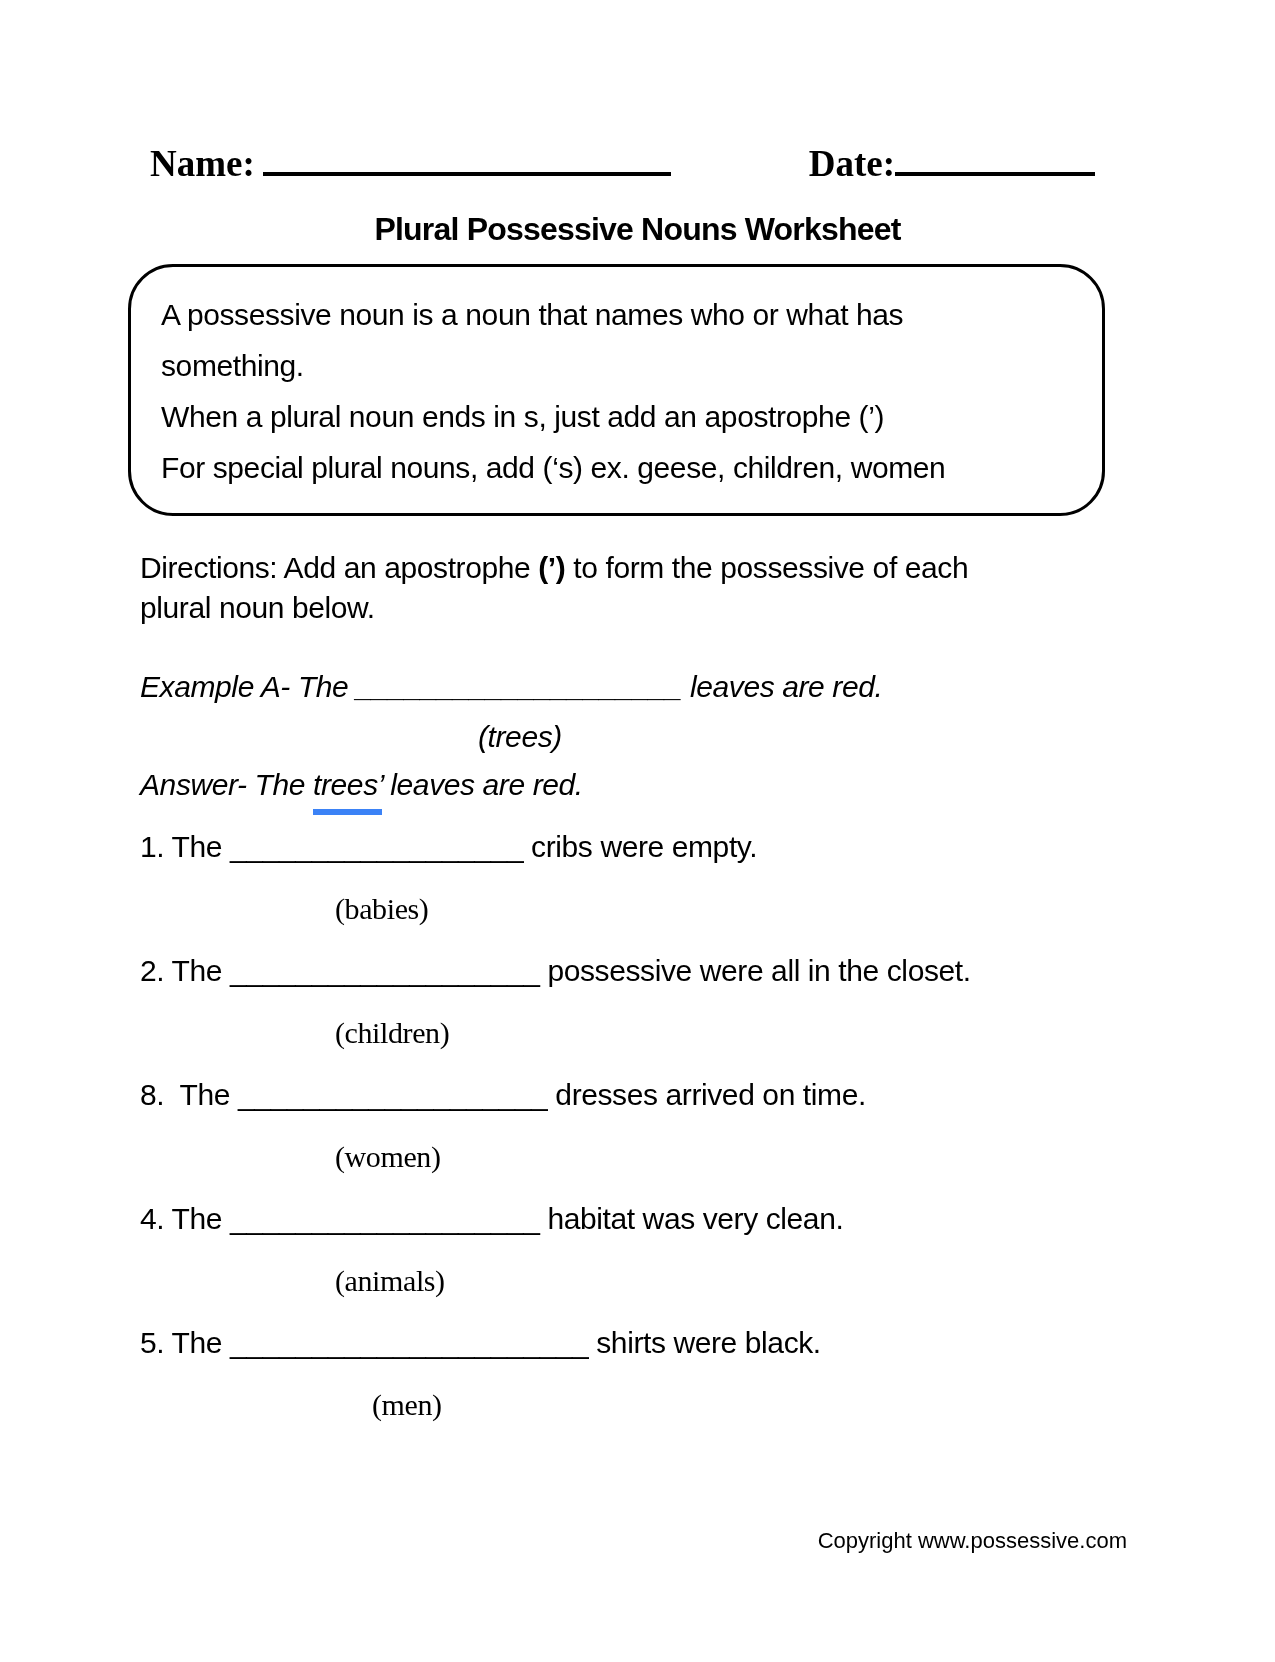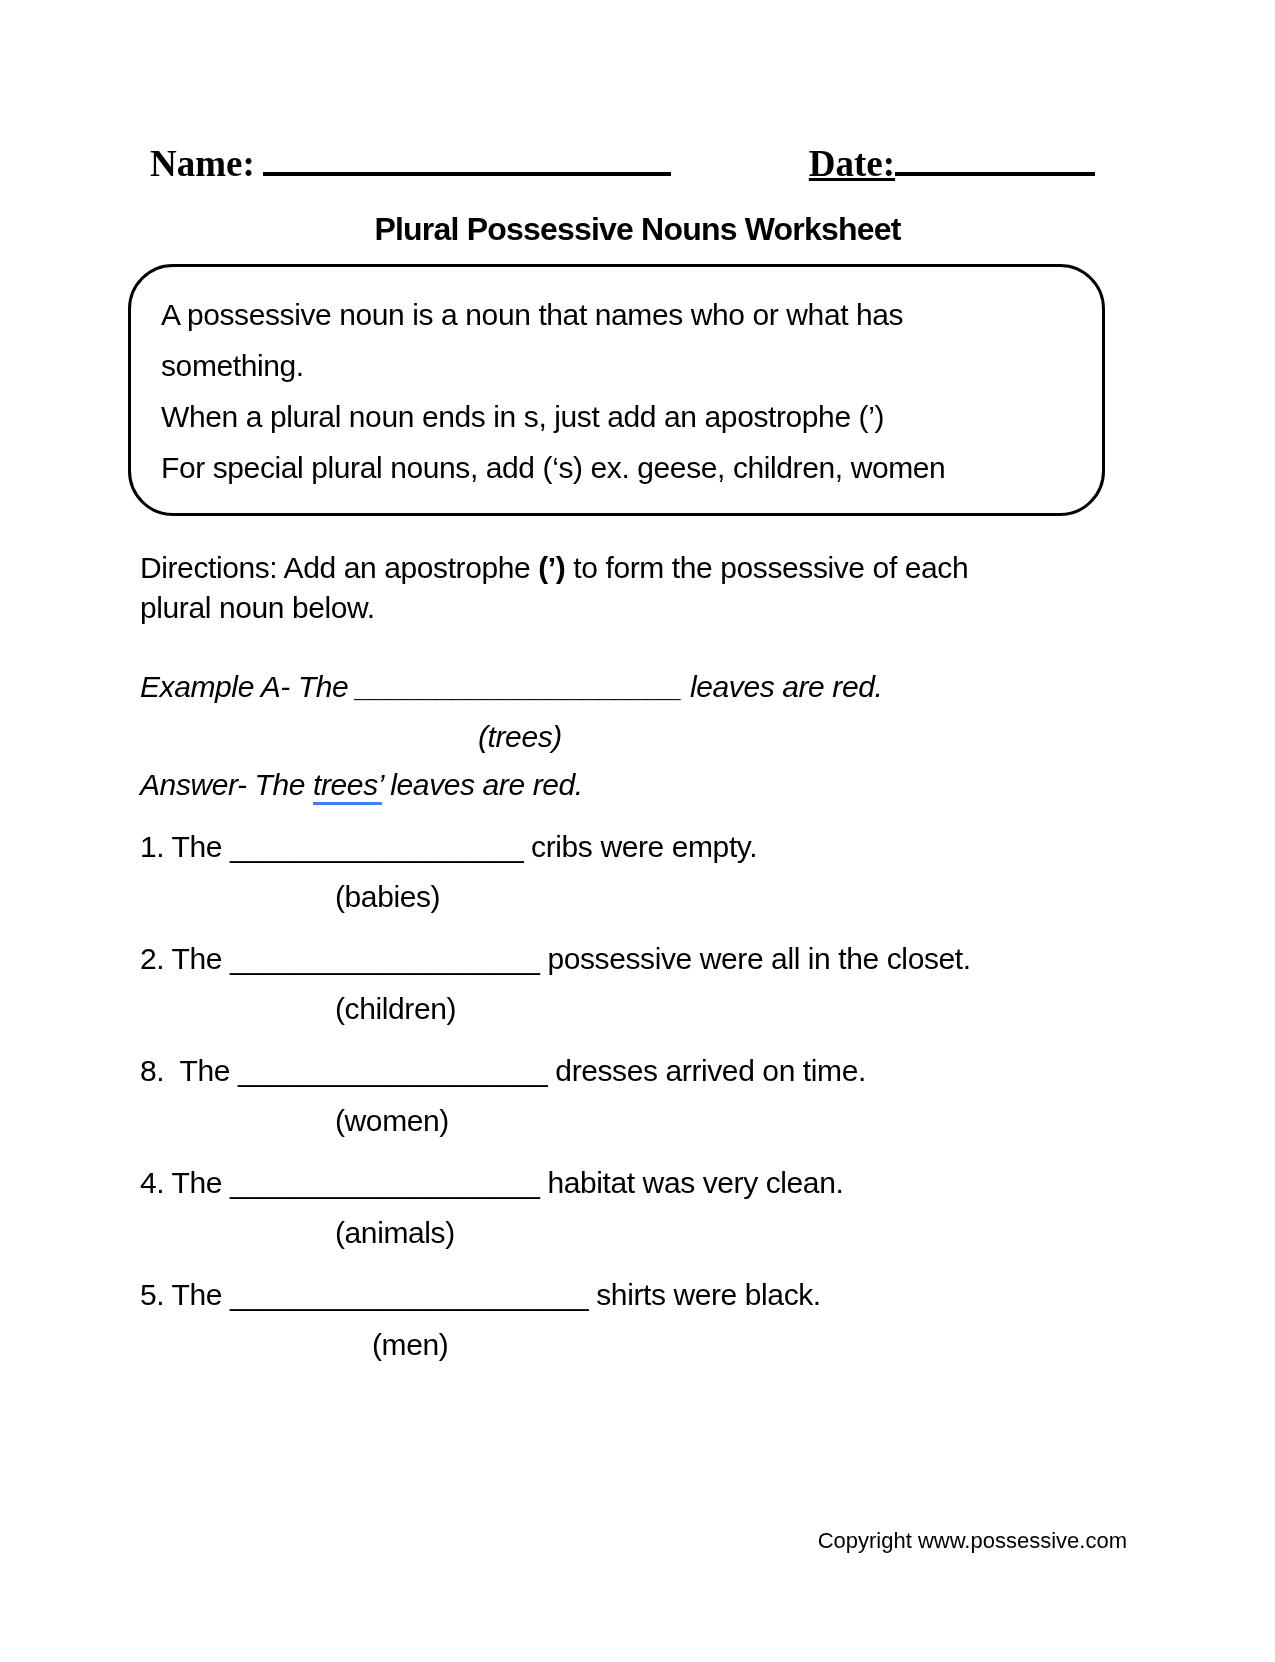--- a/index.html
+++ b/index.html
@@ -28,21 +28,21 @@
   .name-field, .date-field { display: flex; align-items: baseline; }
   .write-line {
     display: inline-block;
     border-bottom: 4px solid #000;
     height: 30px;
     vertical-align: baseline;
     margin-left: 8px;
   }
   .name-line { width: 408px; }
   .date-line { width: 200px; }
-  .date-field { margin-left: 138px; text-decoration: underline; }
+  .date-field { margin-left: 138px; }
   .date-field .write-line { margin-left: 0; }
 
   
   .title {
     margin-top: 26px;
     text-align: center;
     font-size: 32px;
     font-weight: bold;
     letter-spacing: -0.8px;
   }
@@ -79,35 +79,36 @@
     margin: 16px 0 0 478px;
     font-size: 30px;
     white-space: pre-wrap;
   }
   .answer-line {
     margin: 14px 0 0 140px;
     font-size: 30px;
     white-space: pre-wrap;
   }
   .answer-line .answer-underlined {
-    border-bottom: 3px solid #3b82f6;
-    padding-bottom: 1px;
+    border-bottom: 6px solid #3b82f6;
+    padding-bottom: 8px;
   }
 
   
   .question-block { margin: 0 0 0 140px; }
   .question-block .q-line {
     margin-top: 28px;
     font-size: 30px;
     white-space: pre-wrap;
   }
   .question-block .q-word {
-    margin: 16px 0 0 195px;
+    margin: 28px 0 0 195px;
     font-size: 30px;
     white-space: pre-wrap;
+    font-family: Liberation Serif, serif;
   }
   .question-block.q5 .q-word { margin-left: 232px; }
 
   
   .footer {
     position: absolute;
     top: 1528px;
     right: 148px;
     font-size: 22px;
     letter-spacing: 0;

